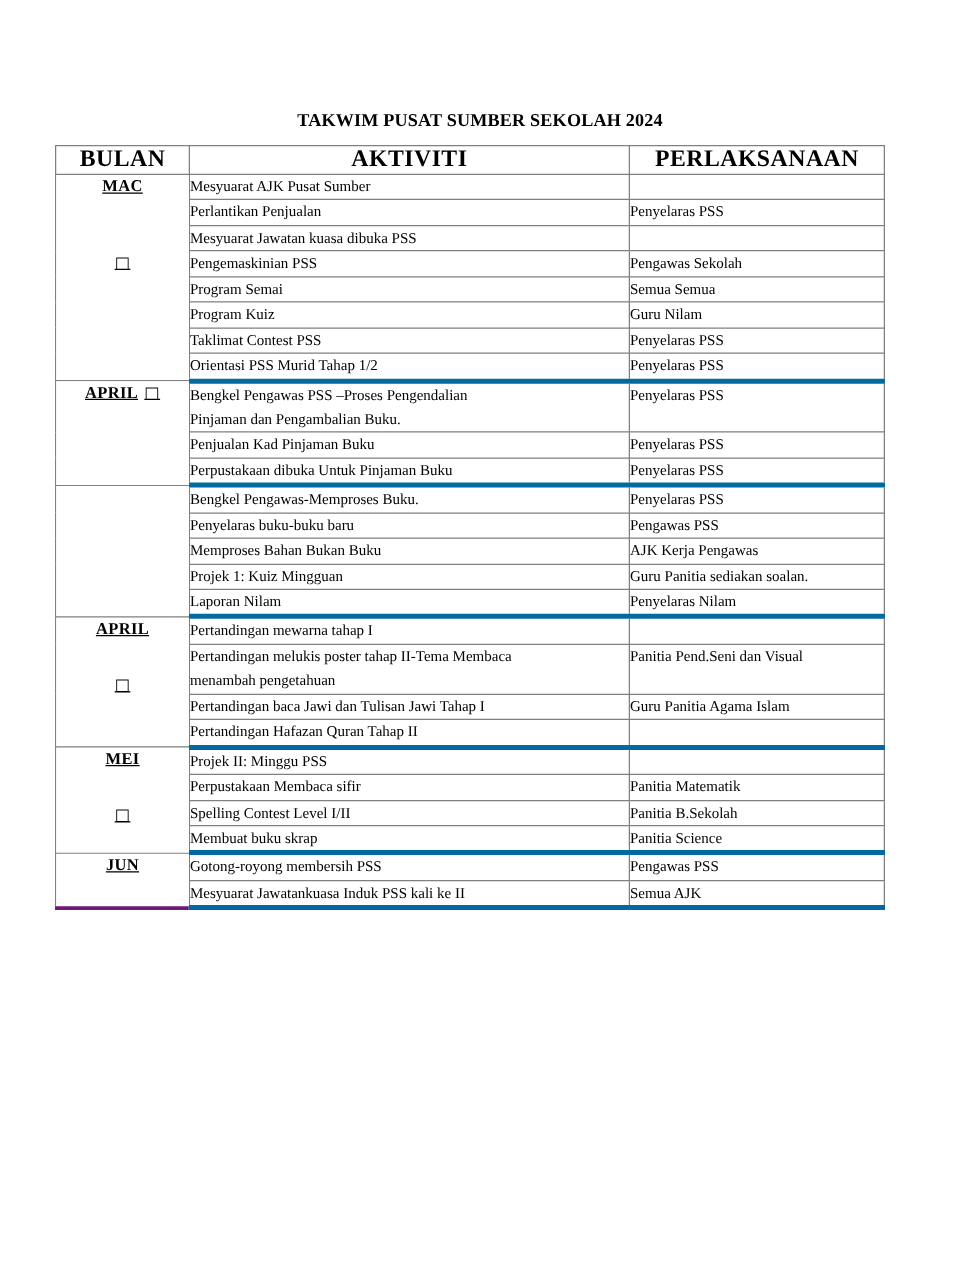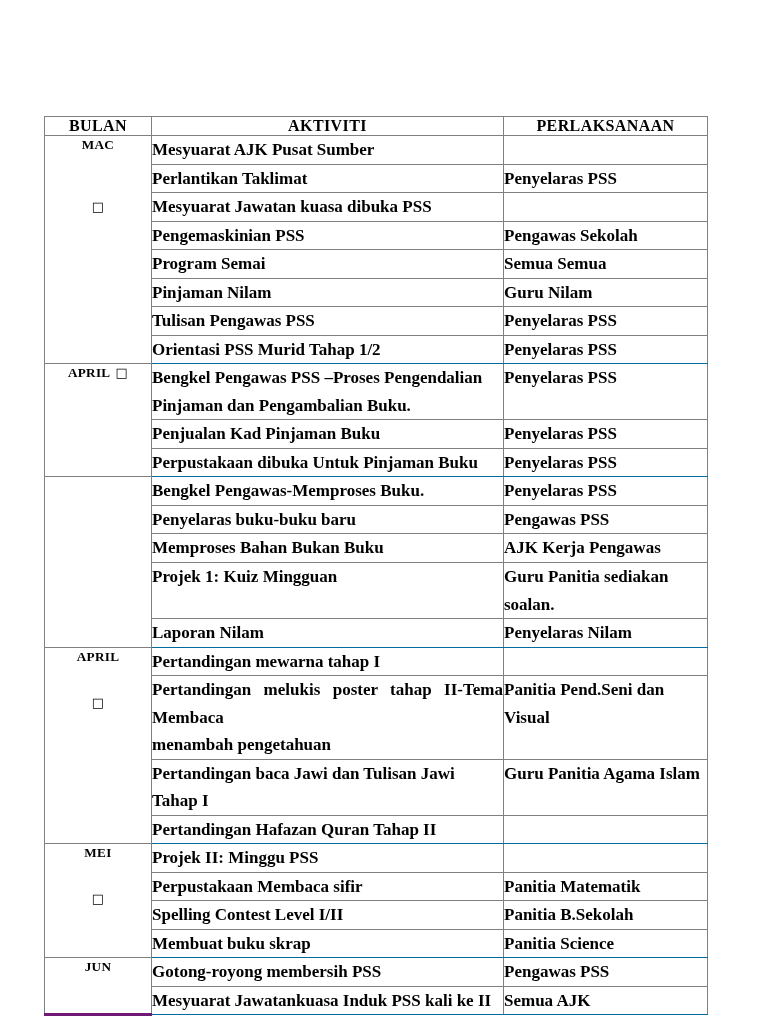--- a/index.html
+++ b/index.html
@@ -54,41 +54,42 @@
     padding: 0;
     vertical-align: top;
     background: #ffffff;
   }
 
   
   thead th {
     background: #dbe3c6;
     text-align: center;
     font-weight: bold;
-    font-size: 16px;
+    font-size: 19px;
     letter-spacing: 0.4px;
     padding: 4px 2px 5px 2px;
     border: 1px solid #000000;
     vertical-align: middle;
     margin-top: 32px;
   }
 
   
   td.bulan {
     background: #cec3de;
     text-align: center;
     font-weight: bold;
     font-size: 13.2px;
     letter-spacing: 0.3px;
     border-left: 1px solid #000000;
     border-right: 1px solid #000000;
     border-top: 1px solid #7d7291;
     border-bottom: 1px solid #7d7291;
     padding: 5px 2px 2px 2px;
     position: relative;
+    text-decoration: underline;
   }
   td.bulan.topedge  { border-top: 1px solid #000000; }
   td.bulan.botedge  { border-bottom: 3px solid #701a75; }
 
   td.bulan .mname { display: block; line-height: 1.3; }
   td.bulan .tofu  {
     display: block;
     margin-top: 20px;
     font-family: "DejaVu Sans", sans-serif;
     font-size: 13px;
@@ -99,37 +100,37 @@
     margin: 0 0 0 5px;
     vertical-align: baseline;
   }
   td.bulan.tall-a .tofu  { margin-top: 30px; }
   td.bulan.tall-c .tofu  { margin-top: 46px; }
 
   
   td.akt, td.perl {
     padding: 4px 5px 5px 6px;
     line-height: 1.62;
-    font-size: 17px;
-    font-weight: bold;
+    font-size: 12px;
   }
   td.akt.justify { text-align: justify; text-align-last: left; }
   td.akt.justify .ln2 { display: block; }
 
   
-  tr.hb > td { border-bottom: 1px solid #0369a1; }
+  tr.hb > td { border-bottom: 4px solid #0369a1; }
   tr.ht > td { border-top: 1px solid #000000; }
 
   .blank { min-height: 1px; }
 </style>
 </head>
 <body>
 
 <div class="page">
 
+  <div class="doc-title">TAKWIM PUSAT SUMBER SEKOLAH 2024</div>
 
   <table class="takwim">
     <colgroup>
       <col class="c-bulan">
         <col class="c-akt">
         <col class="c-perl">
     </colgroup>
     <thead>
       <tr>
         <th>BULAN</th>
@@ -140,41 +141,41 @@
     <tbody id="table-body">
         <tr class="ht">
           <td class="bulan topedge tall-c" rowspan="8">
             <span class="mname">MAC</span>
             <span class="tofu">□</span>
           </td>
           <td class="akt">Mesyuarat AJK Pusat Sumber</td>
           <td class="perl blank"></td>
         </tr>
         <tr>
-          <td class="akt">Perlantikan Taklimat</td>
+          <td class="akt">Perlantikan Penjualan</td>
           <td class="perl">Penyelaras PSS</td>
         </tr>
         <tr>
           <td class="akt">Mesyuarat Jawatan kuasa dibuka PSS</td>
           <td class="perl blank"></td>
         </tr>
         <tr>
           <td class="akt">Pengemaskinian PSS</td>
           <td class="perl">Pengawas Sekolah</td>
         </tr>
         <tr>
           <td class="akt">Program Semai</td>
           <td class="perl">Semua Semua</td>
         </tr>
         <tr>
-          <td class="akt">Pinjaman Nilam</td>
+          <td class="akt">Program Kuiz</td>
           <td class="perl">Guru Nilam</td>
         </tr>
         <tr>
-          <td class="akt">Tulisan Pengawas PSS</td>
+          <td class="akt">Taklimat Contest PSS</td>
           <td class="perl">Penyelaras PSS</td>
         </tr>
         <tr class="hb">
           <td class="akt">Orientasi PSS Murid Tahap 1/2</td>
           <td class="perl">Penyelaras PSS</td>
         </tr>
         <tr class="ht">
           <td class="bulan" rowspan="3">
             <span class="mname">APRIL<span class="tofu inline">□</span></span>
           </td>

